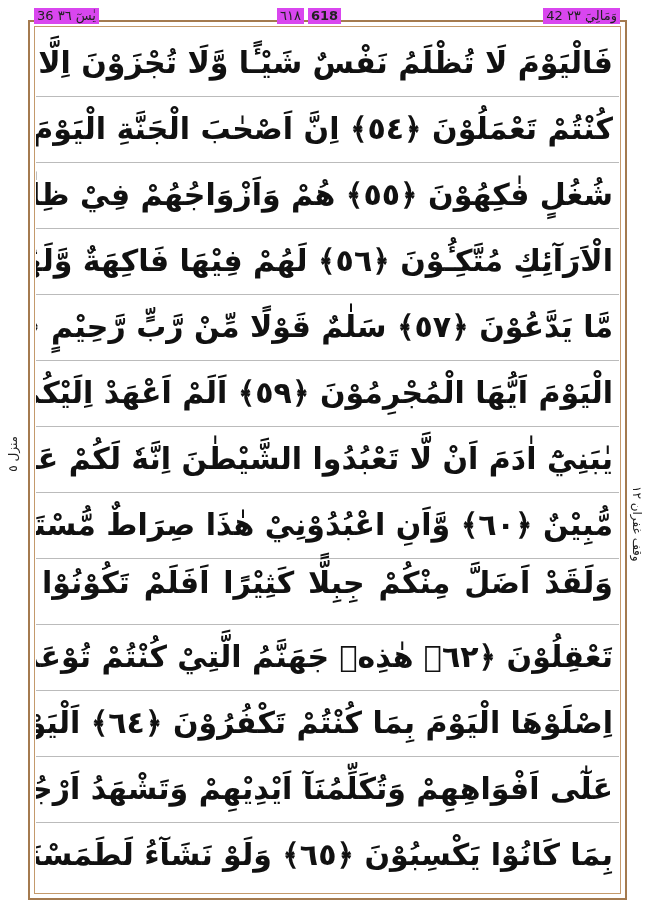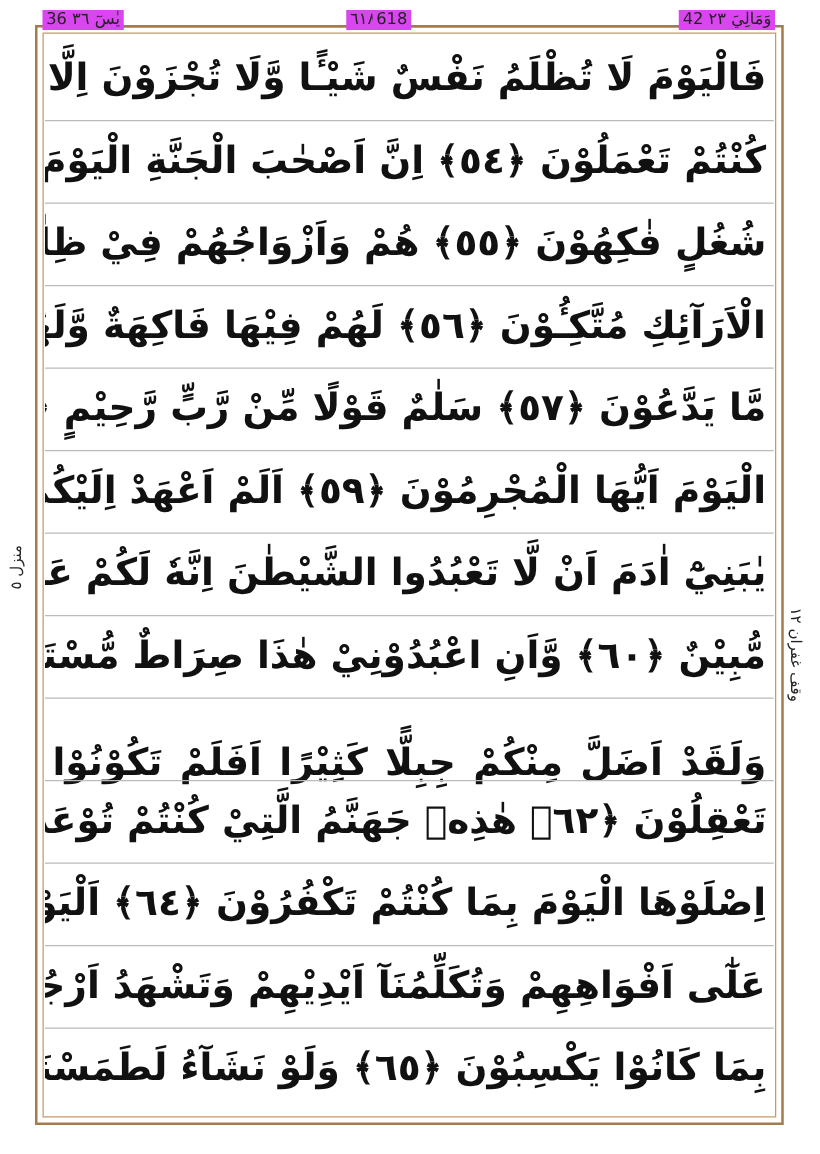--- a/index.html
+++ b/index.html
@@ -18,21 +18,21 @@
 </head>
 <body>
 
 <div class="frame-outer"></div>
 <div class="frame-inner"></div>
 <div class="hline"></div>
 
 <div class="header">
   <span style="left:0;">36 يٰسٓ ٣٦</span>
   <span style="left:243px;">٦١٨</span>
-  <span style="left:264px;">618</span>
+  <span style="left:274px;font-weight:bold;">618</span>
   <span style="right:0;">42 وَمَالِيَ ٢٣</span>
 </div>
 
 <div class="side-left">منزل ٥</div>
 <div class="side-right">وقف غفران ١٢</div>
 
 <div class="line" style="top:32px">فَالْيَوْمَ لَا تُظْلَمُ نَفْسٌ شَيْـًٔا وَّلَا تُجْزَوْنَ اِلَّا مَا</div>
 <div class="sep" style="top:96px"></div>
 <div class="line" style="top:98px">كُنْتُمْ تَعْمَلُوْنَ ﴿٥٤﴾ اِنَّ اَصْحٰبَ الْجَنَّةِ الْيَوْمَ فِيْ</div>
 <div class="sep" style="top:162px"></div>
@@ -41,21 +41,21 @@
 <div class="line" style="top:230px">الْاَرَآئِكِ مُتَّكِـُٔوْنَ ﴿٥٦﴾ لَهُمْ فِيْهَا فَاكِهَةٌ وَّلَهُمْ</div>
 <div class="sep" style="top:294px"></div>
 <div class="line" style="top:296px">مَّا يَدَّعُوْنَ ﴿٥٧﴾ سَلٰمٌ قَوْلًا مِّنْ رَّبٍّ رَّحِيْمٍ ﴿٥٨﴾ وَامْتَازُوا</div>
 <div class="sep" style="top:360px"></div>
 <div class="line" style="top:362px">الْيَوْمَ اَيُّهَا الْمُجْرِمُوْنَ ﴿٥٩﴾ اَلَمْ اَعْهَدْ اِلَيْكُمْ</div>
 <div class="sep" style="top:426px"></div>
 <div class="line" style="top:428px">يٰبَنِيْٓ اٰدَمَ اَنْ لَّا تَعْبُدُوا الشَّيْطٰنَ اِنَّهٗ لَكُمْ عَدُوٌّ</div>
 <div class="sep" style="top:492px"></div>
 <div class="line" style="top:494px">مُّبِيْنٌ ﴿٦٠﴾ وَّاَنِ اعْبُدُوْنِيْ هٰذَا صِرَاطٌ مُّسْتَقِيْمٌ ﴿٦١﴾</div>
 <div class="sep" style="top:558px"></div>
-<div class="line" style="top:580px">وَلَقَدْ اَضَلَّ مِنْكُمْ جِبِلًّا كَثِيْرًا اَفَلَمْ تَكُوْنُوْا</div>
+<div class="line" style="top:552px">وَلَقَدْ اَضَلَّ مِنْكُمْ جِبِلًّا كَثِيْرًا اَفَلَمْ تَكُوْنُوْا</div>
 <div class="sep" style="top:624px"></div>
 <div class="line" style="top:626px">تَعْقِلُوْنَ ﴿٦٢﴾ هٰذِهٖ جَهَنَّمُ الَّتِيْ كُنْتُمْ تُوْعَدُوْنَ ﴿٦٣﴾</div>
 <div class="sep" style="top:690px"></div>
 <div class="line" style="top:692px">اِصْلَوْهَا الْيَوْمَ بِمَا كُنْتُمْ تَكْفُرُوْنَ ﴿٦٤﴾ اَلْيَوْمَ نَخْتِمُ</div>
 <div class="sep" style="top:756px"></div>
 <div class="line" style="top:758px">عَلٰٓى اَفْوَاهِهِمْ وَتُكَلِّمُنَآ اَيْدِيْهِمْ وَتَشْهَدُ اَرْجُلُهُمْ</div>
 <div class="sep" style="top:822px"></div>
 <div class="line" style="top:824px">بِمَا كَانُوْا يَكْسِبُوْنَ ﴿٦٥﴾ وَلَوْ نَشَآءُ لَطَمَسْنَا عَلٰٓى</div>
 
 </body></html>

